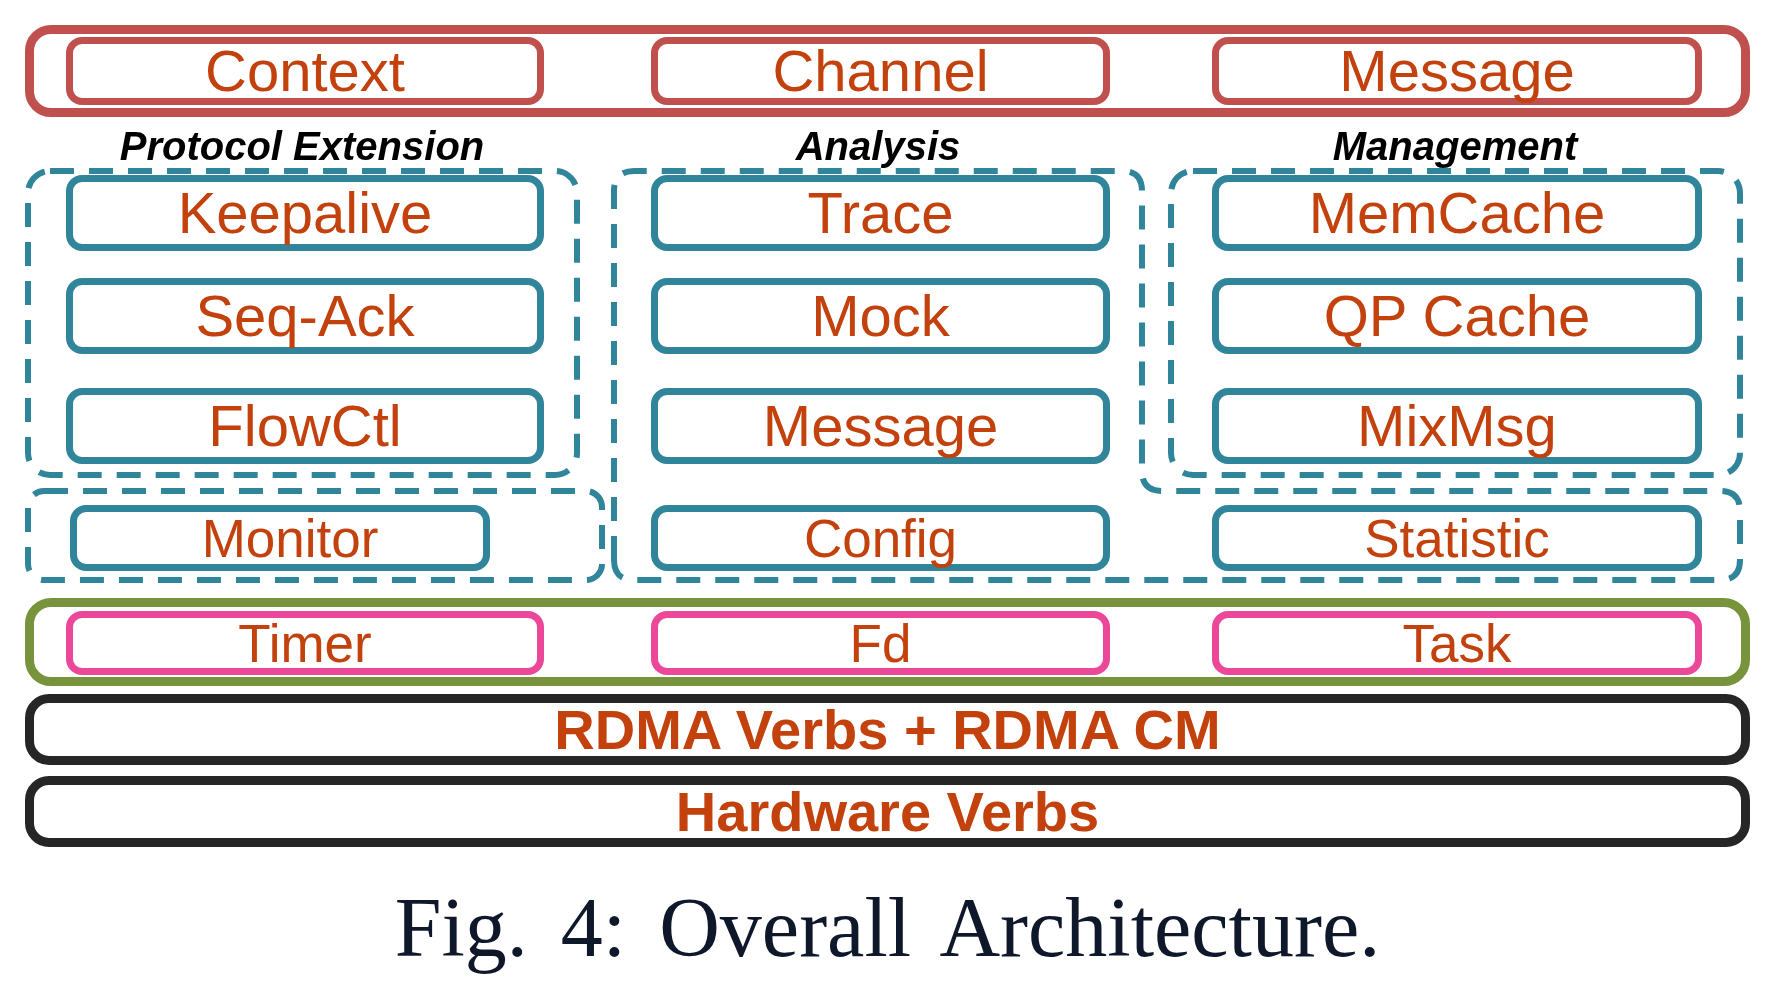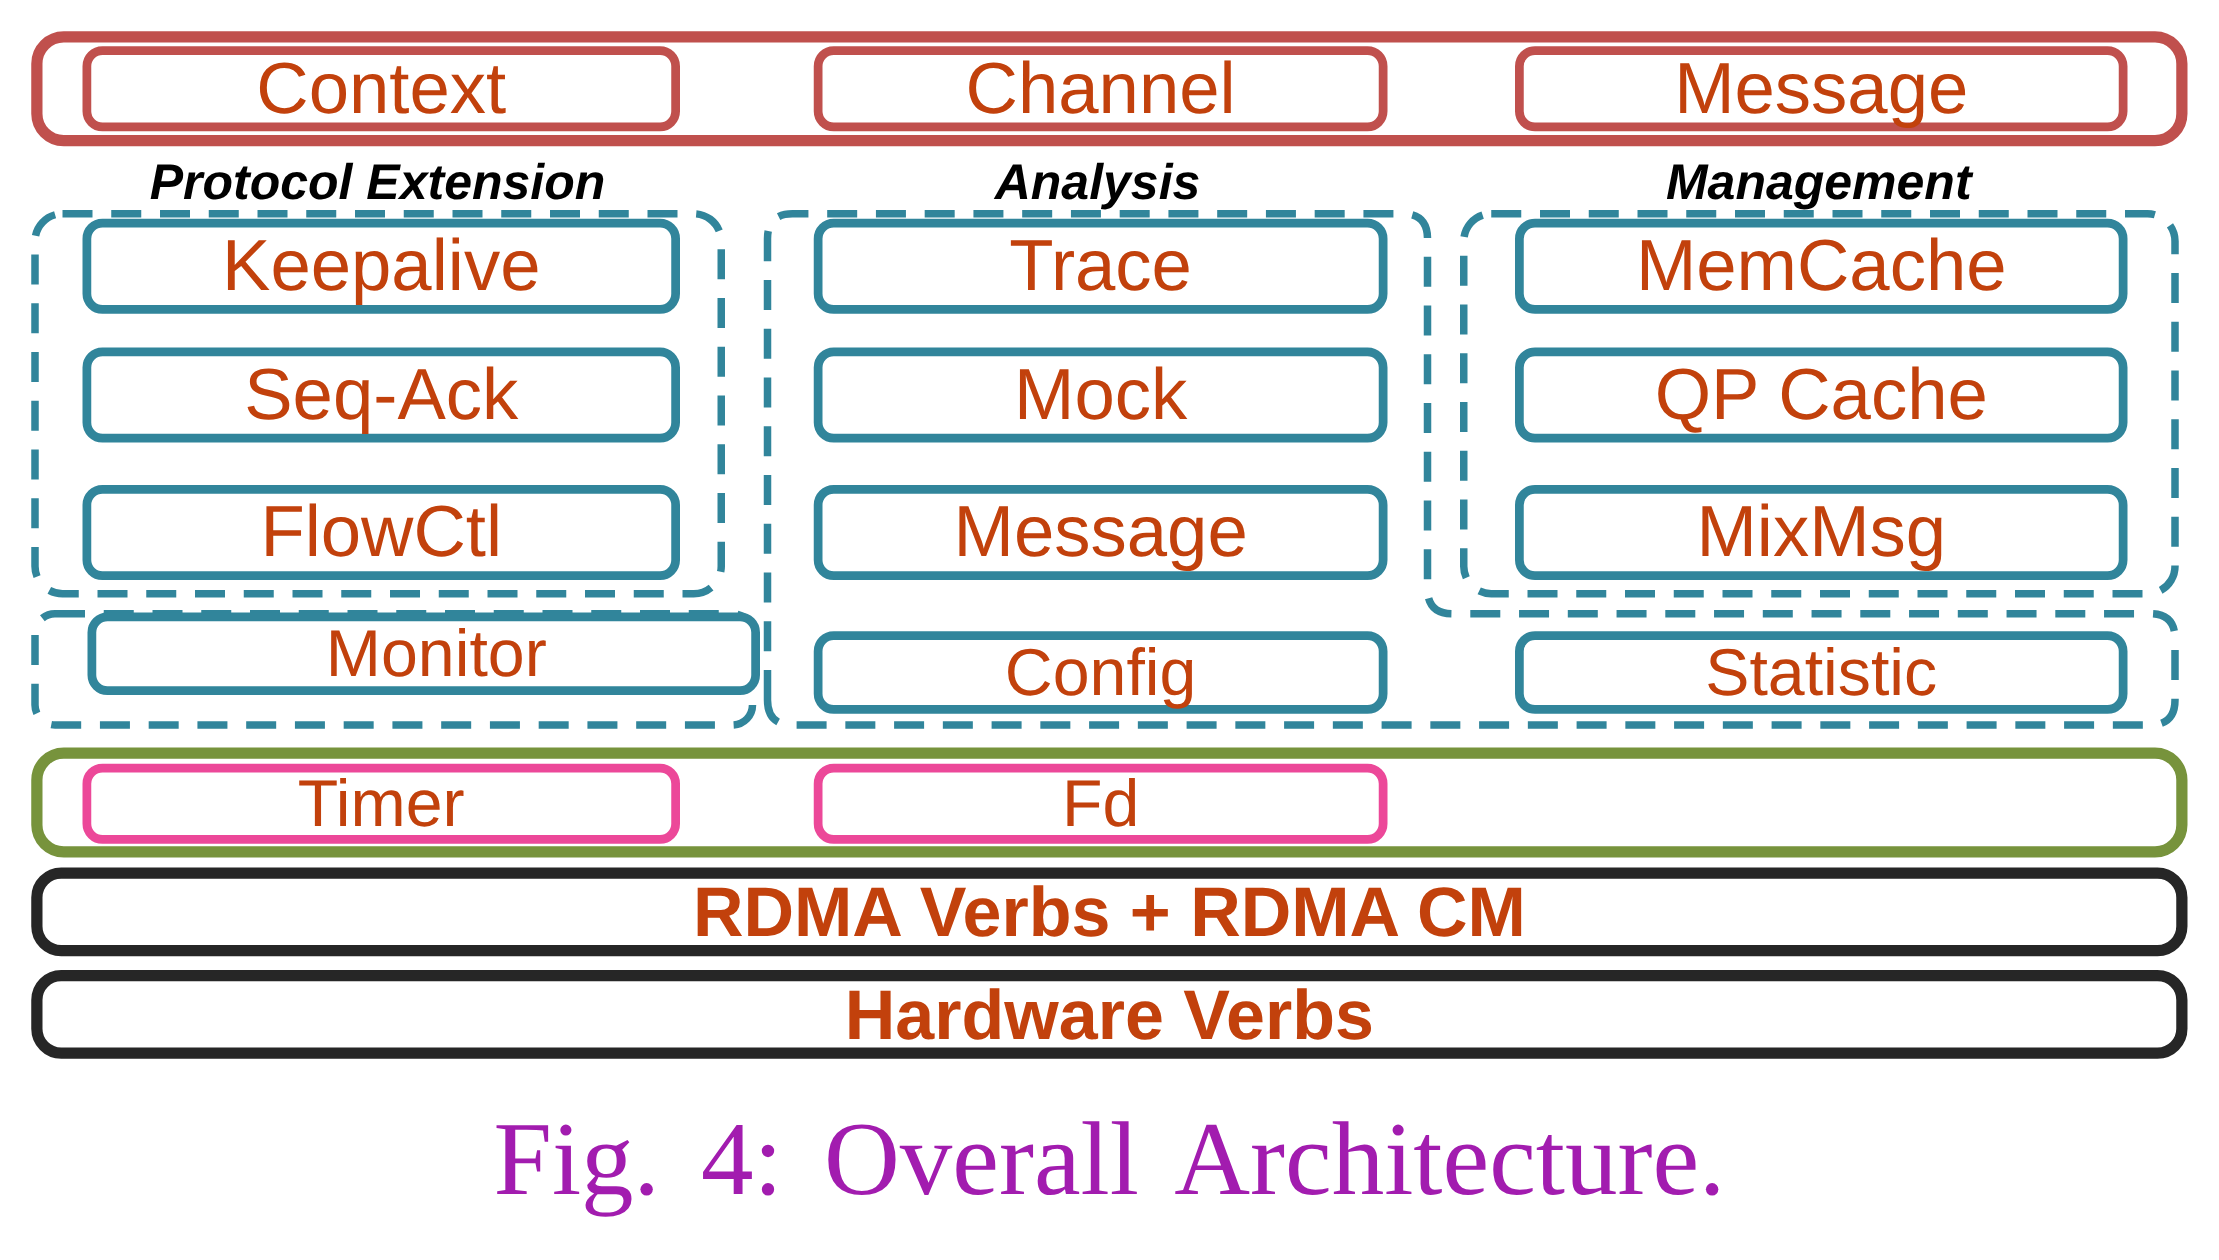--- a/index.html
+++ b/index.html
@@ -20,21 +20,21 @@
   .bx.teal{border:7px solid #31859B;border-radius:16px;font-size:58px;}
   .bx.teal.small{font-size:53px;}
   .bx.green{border:7px solid #ec4899;border-radius:16px;font-size:53px;}
   .bx.black{border:9px solid #262626;border-radius:24px;font-size:56px;font-weight:600;}
   .glabel{
     position:absolute;z-index:3;font-style:italic;font-size:40px;font-weight:600;
     text-align:center;width:500px;line-height:1;color:#000;
   }
   .caption{
     position:absolute;left:0;width:100%;top:886px;text-align:center;z-index:3;
-    font-family:"Liberation Serif",serif;font-size:84px;word-spacing:12px;line-height:1;color:#a21caf;
+    font-family:"Liberation Serif",serif;font-size:84px;word-spacing:12px;line-height:1;color:#0f172a;
   }
 </style>
 </head>
 <body>
 
 <div class="canvas">
 
   <svg class="overlay" width="1775" height="1008" viewBox="0 0 1775 1008">
 
     <rect x="28" y="171" width="549" height="304" rx="22" fill="none" stroke-width="6" stroke-dasharray="24 15" stroke="#31859B"></rect>
@@ -65,26 +65,27 @@
   <div class="bx teal" style="left:66px;top:388px;width:478px;height:76px;">FlowCtl</div>
 
   <div class="bx teal" style="left:651px;top:175px;width:459px;height:76px;">Trace</div>
   <div class="bx teal" style="left:651px;top:278px;width:459px;height:76px;">Mock</div>
   <div class="bx teal" style="left:651px;top:388px;width:459px;height:76px;">Message</div>
 
   <div class="bx teal" style="left:1212px;top:175px;width:490px;height:76px;">MemCache</div>
   <div class="bx teal" style="left:1212px;top:278px;width:490px;height:76px;">QP Cache</div>
   <div class="bx teal" style="left:1212px;top:388px;width:490px;height:76px;">MixMsg</div>
 
-  <div class="bx teal small" style="left:70px;top:490px;width:538px;height:66px;padding-left:20px;">Monitor</div>
+  <div class="bx teal small" style="left:70px;top:505px;width:420px;height:66px;padding-left:20px;">Monitor</div>
   <div class="bx teal small" style="left:651px;top:505px;width:459px;height:66px;">Config</div>
   <div class="bx teal small" style="left:1212px;top:505px;width:490px;height:66px;">Statistic</div>
 
   <div class="band green" style="left:25px;top:598px;width:1725px;height:88px;"></div>
   <div class="bx green" style="left:66px;top:611px;width:478px;height:64px;">Timer</div>
   <div class="bx green" style="left:651px;top:611px;width:459px;height:64px;">Fd</div>
+  <div class="bx green" style="left:1212px;top:611px;width:490px;height:64px;">Task</div>
 
   <div class="bx black" style="left:25px;top:694px;width:1725px;height:71px;">RDMA Verbs + RDMA CM</div>
   <div class="bx black" style="left:25px;top:776px;width:1725px;height:71px;">Hardware Verbs</div>
 
   <div class="caption">Fig. 4: Overall Architecture.</div>
 
 </div>
 
 </body></html>

